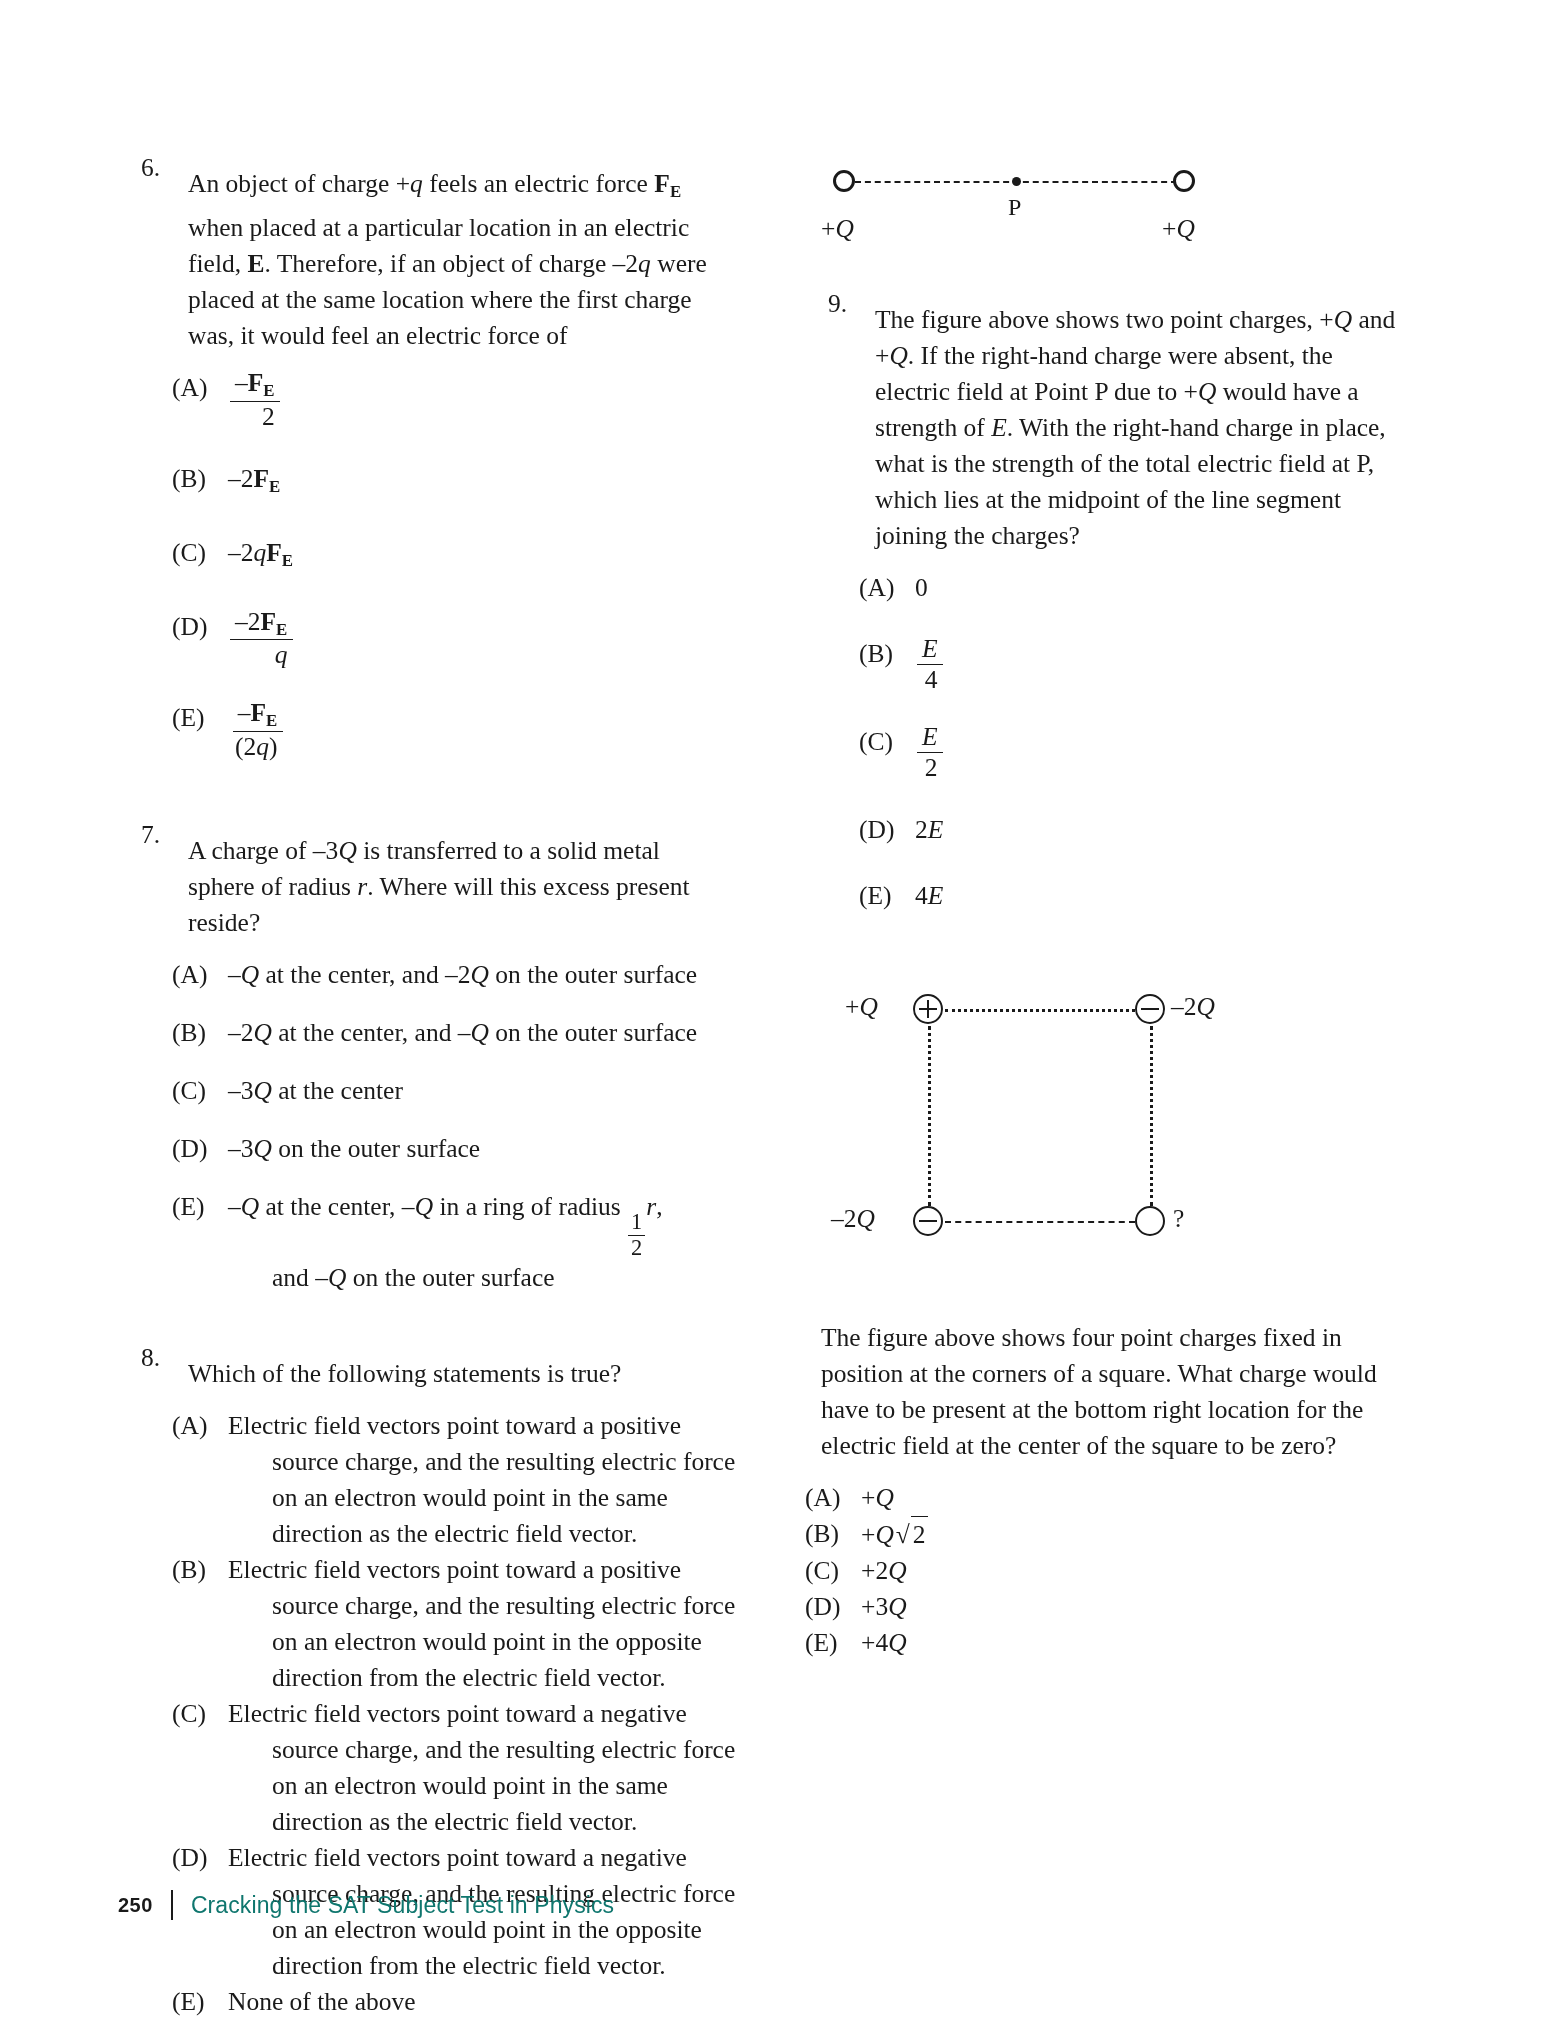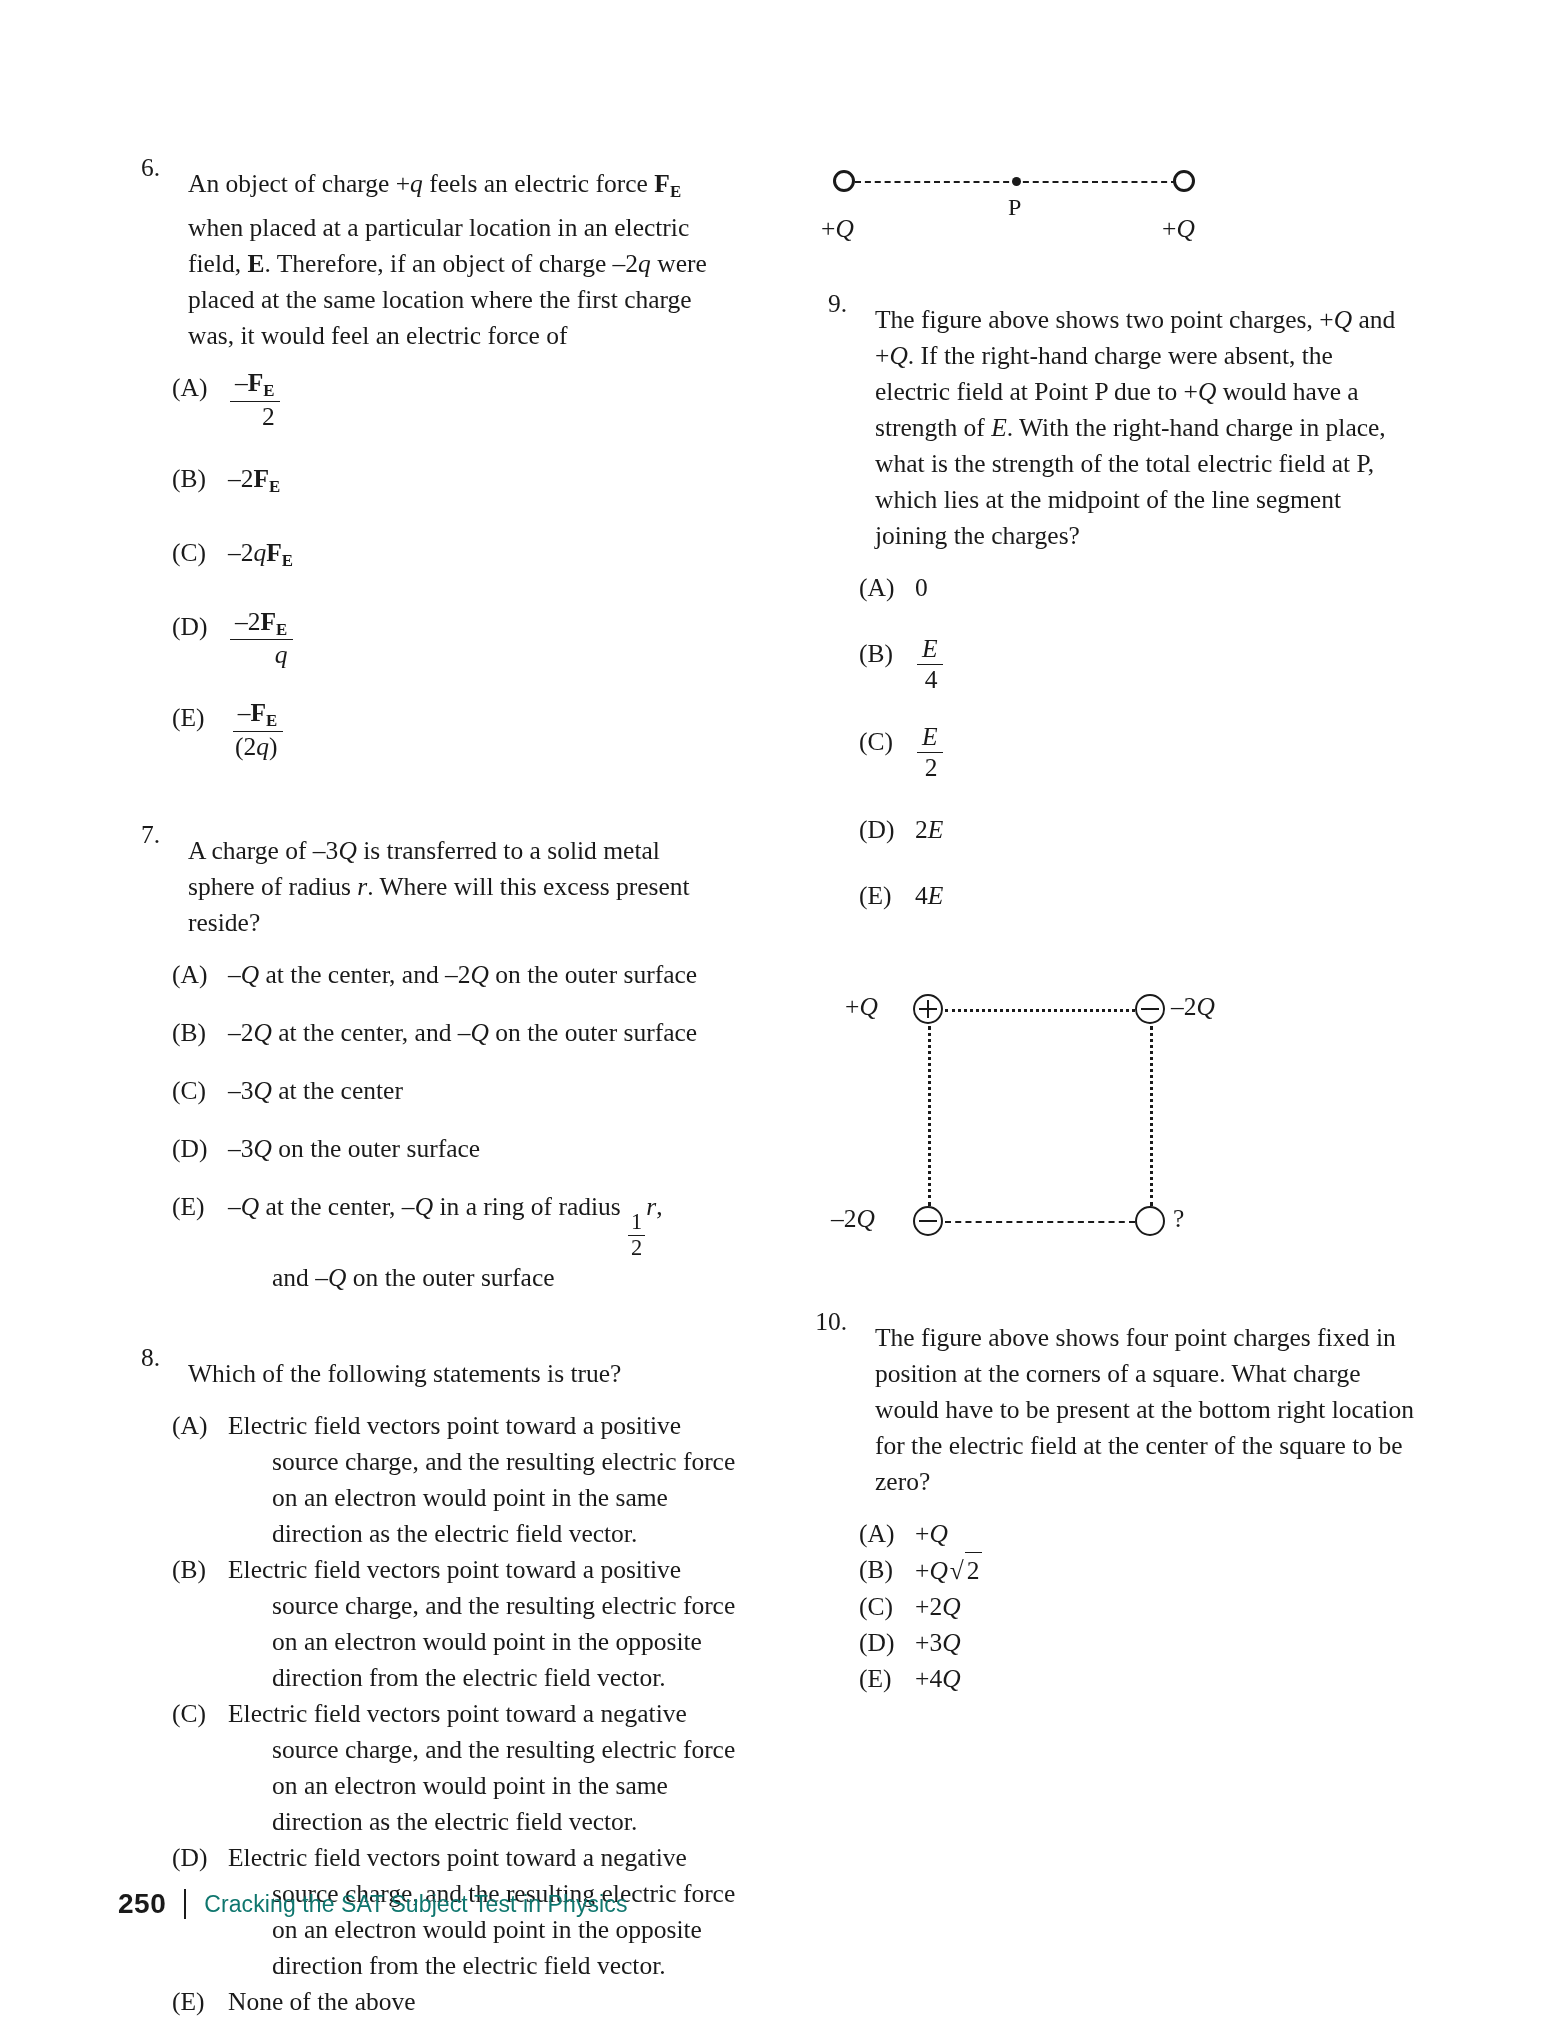--- a/index.html
+++ b/index.html
@@ -221,21 +221,21 @@
   
   .footer {
     position: absolute;
     left: 118px;
     bottom: 118px;
     display: flex;
     align-items: center;
     font-family: "Liberation Sans", "DejaVu Sans", sans-serif;
   }
   .footer-page-num {
-    font-size: 28px;
+    font-size: 20px;
     font-weight: bold;
     letter-spacing: 0.5px;
     color: #1a1a1a;
   }
   .footer-rule {
     width: 2px;
     height: 30px;
     background: #1a1a1a;
     margin: 0 18px;
   }
@@ -445,21 +445,20 @@
         <div class="charge-circ" style="left:330px; top:228px;"></div>
         <div class="fig-label" style="left:368px; top:226px;">?</div>
 
         <div class="dot-line-h" style="left:140px; top:31px; width:190px;"></div>
         <div class="dot-line-v" style="left:123px; top:48px; height:180px;"></div>
         <div class="dot-line-v" style="left:345px; top:48px; height:180px;"></div>
         <div class="dash-line-h" style="left:140px; top:243px; width:190px;"></div>
       </div>
 
       <div class="q" style="margin-top:36px;">
-        <div class="q-num">10.</div>
         <div class="q-body">
           <p class="q-stem">The figure above shows four point charges fixed in position at the corners of a square. What charge would have to be present at the bottom right location  for the electric field at the center of the square to be zero?</p>
 
           <div class="choices" style="margin-top:12px;">
 
             <div class="choice tight">
               <span class="choice-letter">(A)</span>
               <span class="choice-text"><span>+</span><i>Q</i></span>
             </div>
 

